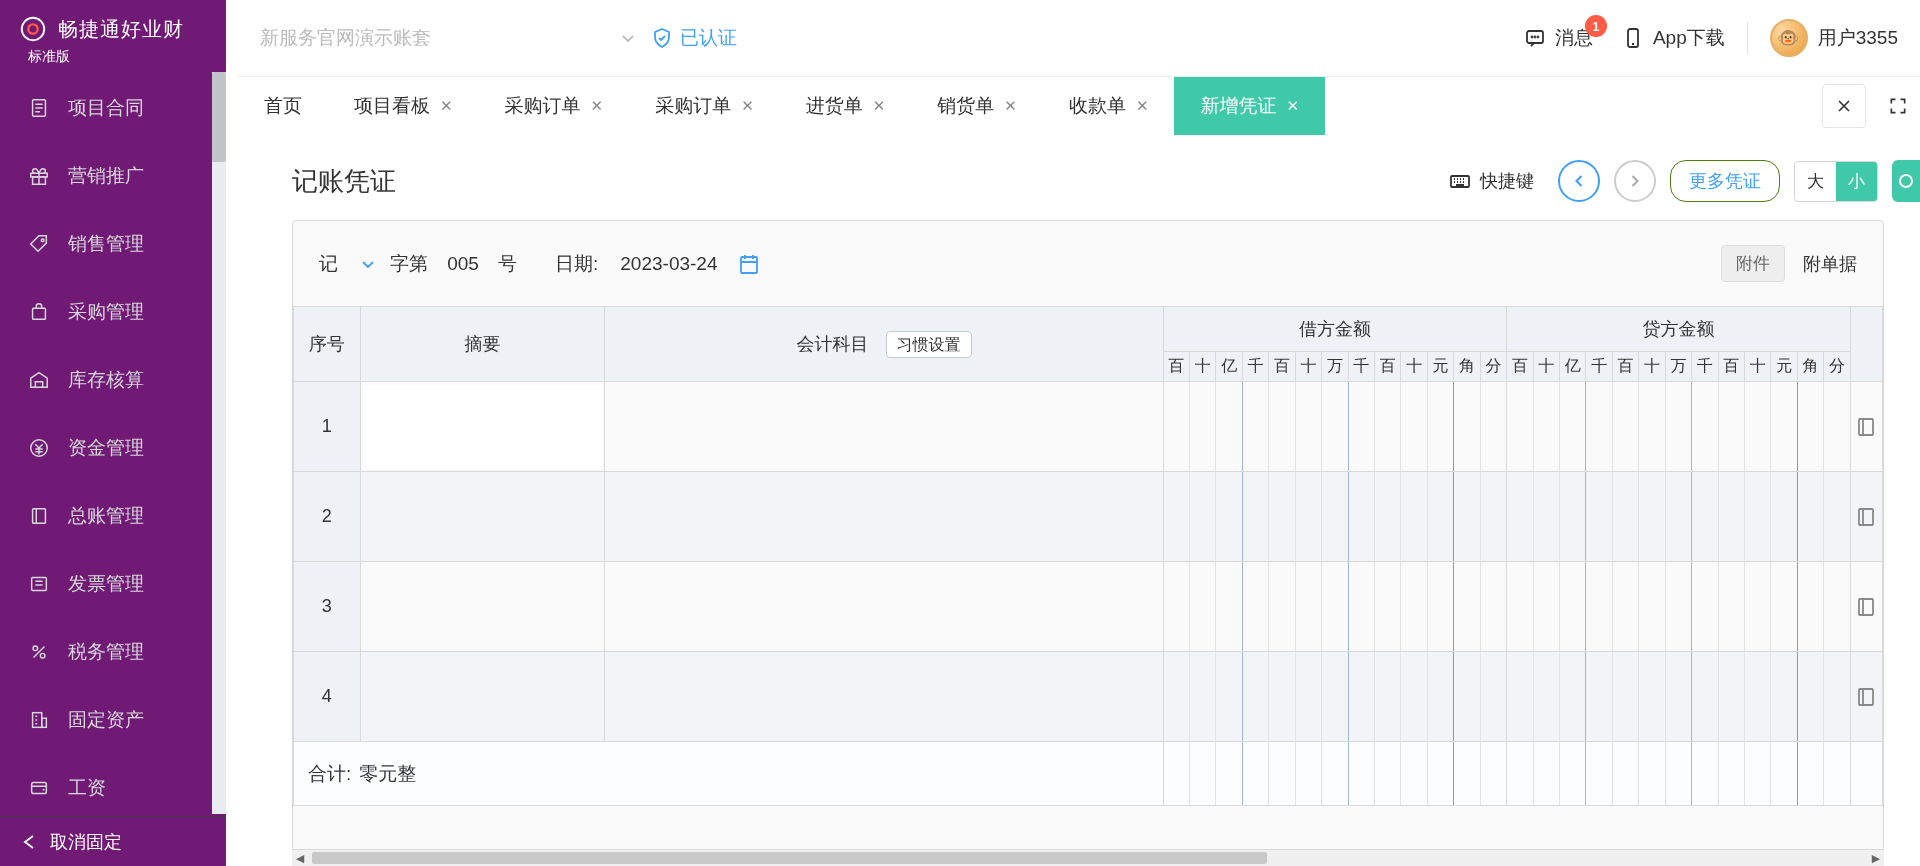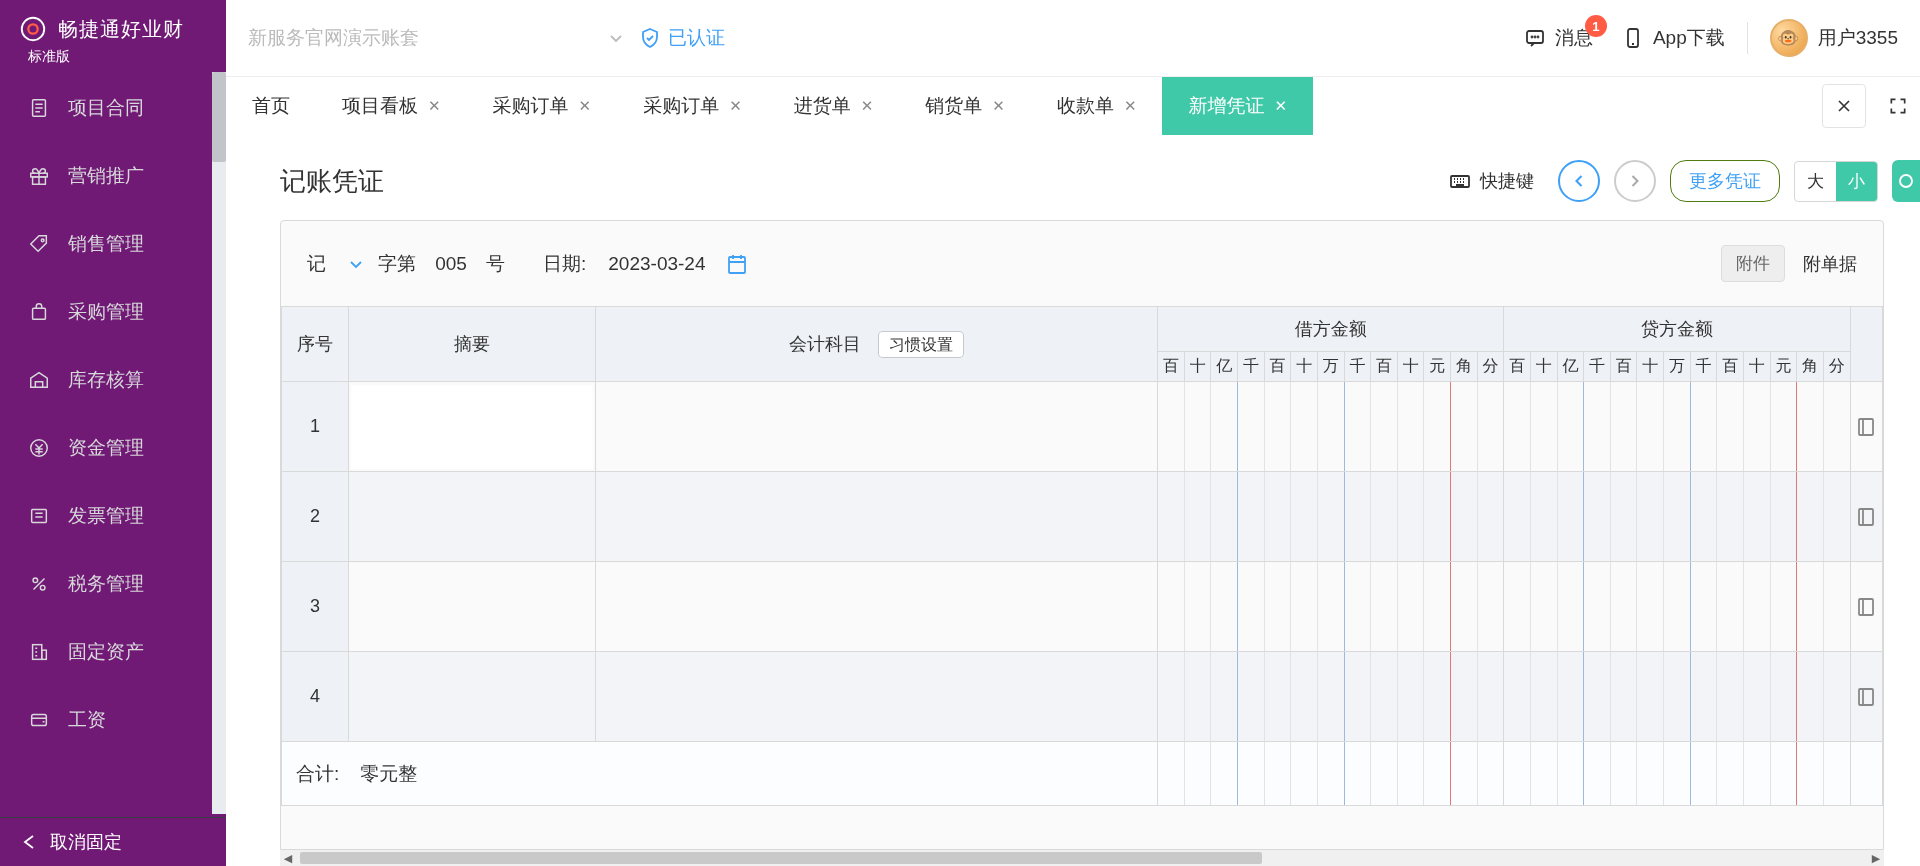--- a/index.html
+++ b/index.html
@@ -14,21 +14,21 @@
 .sidebar-edition { font-size: 14px; color: #fff; padding-left: 28px; padding-bottom: 8px; font-weight: 500; }
 .sidebar-menu { flex: 1; overflow-y: auto; }
 .sidebar-item { display: flex; align-items: center; gap: 18px; padding: 21px 28px; font-size: 19px; cursor: pointer; color: #d7d8da; }
 .sidebar-icon { width: 22px; height: 22px; display: inline-flex; align-items: center; justify-content: center; }
 .sidebar-icon svg { width: 22px; height: 22px; fill: none; stroke: #d7d8da; stroke-width: 1.6; }
 .sidebar-footer { padding: 12px 18px; display: flex; align-items: center; gap: 8px; font-size: 18px; border-top: 1px solid #3a3c44; cursor: pointer; color: #fff; }
 .sidebar-scrollbar { position: absolute; right: 0; top: 72px; width: 14px; bottom: 52px; background: #e9ecef; }
 .sidebar-scrollbar-thumb { width: 14px; height: 90px; background: #c1c4c8; border-radius: 2px; position: absolute; top: 0; }
 
 
-.main { flex: 1; display: flex; flex-direction: column; background: #fff; position: relative; }
+.main { flex: 1; display: flex; flex-direction: column; background: #fff; position: relative; padding-left: 12px; }
 
 
 .topbar { display: flex; align-items: center; padding: 14px 22px; height: 76px; }
 .topbar-account { display: flex; align-items: center; color: #bbb; font-size: 19px; flex: 0 0 auto; width: 390px; position: relative; }
 .topbar-chevron { position: absolute; right: 10px; }
 .topbar-verified { display: flex; align-items: center; gap: 6px; color: #3fa0f6; font-size: 19px; }
 .topbar-spacer { flex: 1; }
 .topbar-item { display: flex; align-items: center; gap: 8px; margin-left: 28px; font-size: 19px; cursor: pointer; position: relative; }
 .badge { position: absolute; top: -10px; right: -14px; background: #ff5b45; color: #fff; border-radius: 50%; width: 22px; height: 22px; font-size: 13px; display: flex; align-items: center; justify-content: center; font-weight: bold; }
 .topbar-divider { width: 1px; height: 32px; background: #e3e3e3; margin-left: 22px; }
@@ -89,21 +89,21 @@
 .summary-input { background: #fff; height: 84px; margin: 2px; border: none; outline: none; width: calc(100% - 4px); }
 .digit-row { display: flex; height: 100%; }
 .digit-col { flex: 1; border-right: 1px solid #e3e3e3; }
 .digit-col:last-child { border-right: none; }
 .digit-col.blue { border-right: 1px solid #9db9e0; }
 .digit-col.red { border-right: 1px solid #e07878; }
 .action-col { width: 30px; }
 .row-icon { width: 24px; height: 24px; display: block; margin: 0 auto; }
 
 .total-row td { height: 64px !important; background: #fcfdff !important; }
-.total-label { font-size: 19px; padding-left: 14px; display:flex; align-items:center; gap:21px;text-align:center; }
+.total-label { font-size: 19px; padding-left: 14px; display:flex; align-items:center; gap:8px;text-align:center; }
 
 
 .hscroll { height: 16px; background: #f0f0f0; position: relative; }
 .hscroll-thumb { position: absolute; left: 20px; width: 60%; top: 2px; height: 12px; background: #c9c9c9; border-radius: 2px; }
 .hscroll-arrow { position: absolute; width: 16px; height: 16px; top: 0; display: flex; align-items: center; justify-content: center; font-size: 11px; color: #666; }
 
 .ic { display: inline-flex; width: 24px; height: 24px; align-items: center; justify-content: center; }
 .ic svg { width: 24px; height: 24px; fill: none; stroke: currentColor; stroke-width: 1.8; }
 </style>
 </head>
@@ -171,20 +171,29 @@
         <span>库存核算</span>
       </div>
       <div class="sidebar-item">
         <span class="sidebar-icon">
             <svg viewBox="0 0 24 24">
               <circle cx="12" cy="12" r="9"></circle>
               <path d="M8 8l4 4 4-4M8 13h8M8 16h8M12 12v7"></path>
             </svg>
           </span>
         <span>资金管理</span>
+      </div>
+      <div class="sidebar-item">
+        <span class="sidebar-icon">
+            <svg viewBox="0 0 24 24">
+              <rect x="5" y="4" width="14" height="16" rx="1"></rect>
+              <path d="M9 4v16"></path>
+            </svg>
+          </span>
+        <span>总账管理</span>
       </div>
       <div class="sidebar-item">
         <span class="sidebar-icon">
             <svg viewBox="0 0 24 24">
               <rect x="4" y="5" width="16" height="14" rx="1"></rect>
               <path d="M8 9h8M8 13h8"></path>
             </svg>
           </span>
         <span>发票管理</span>
       </div>

